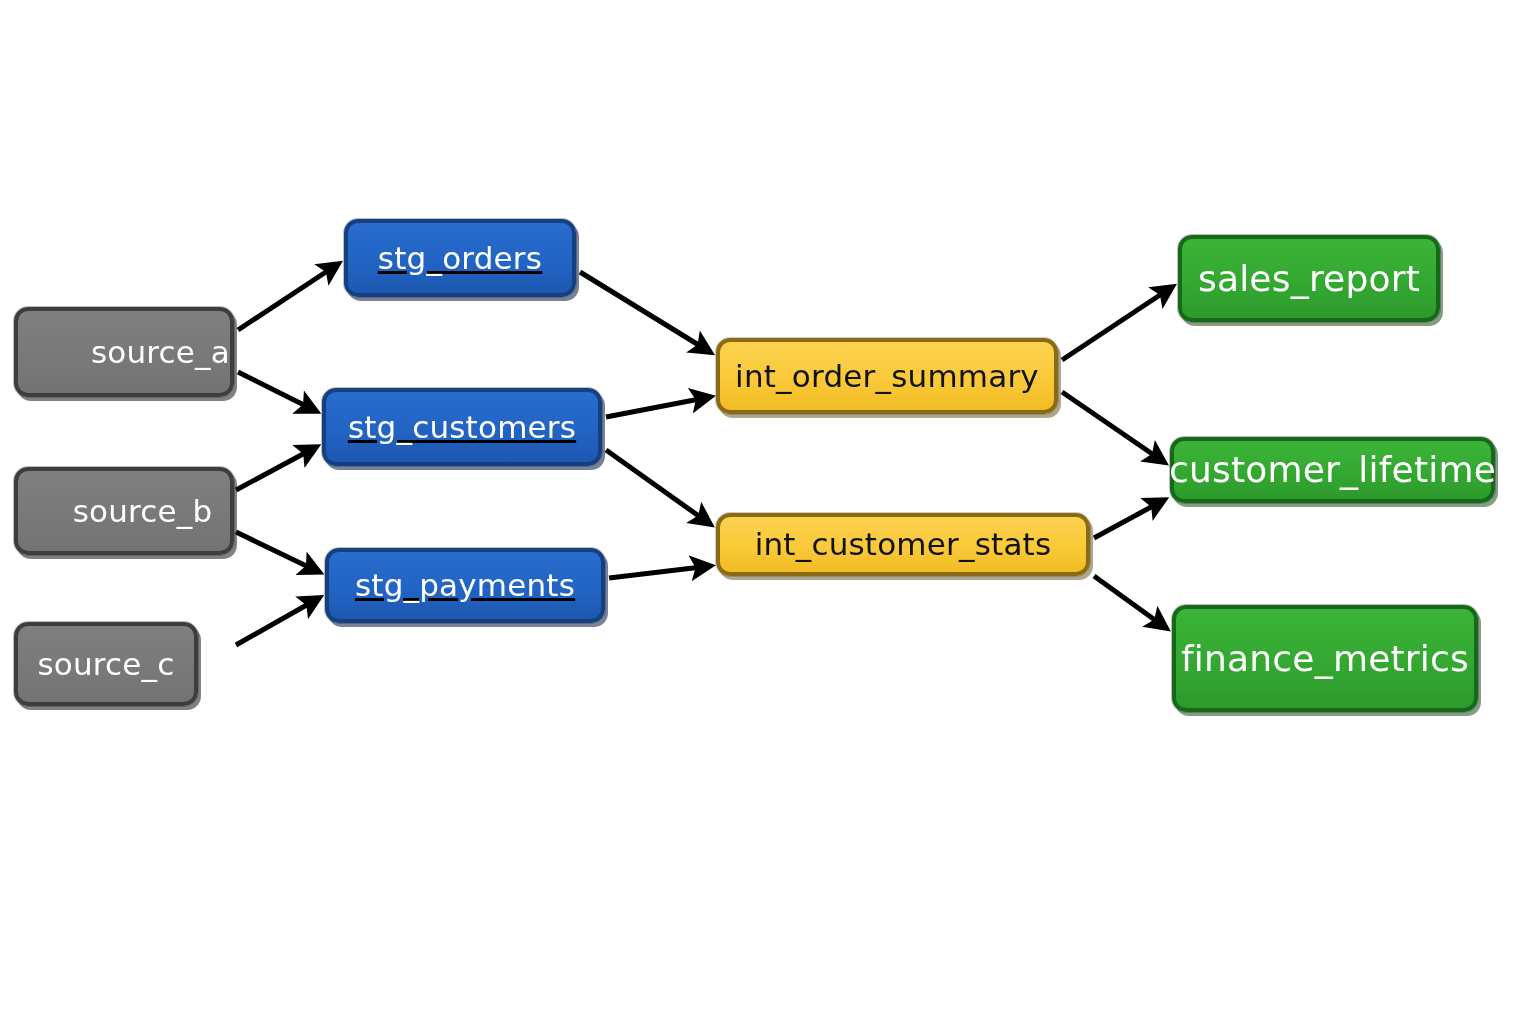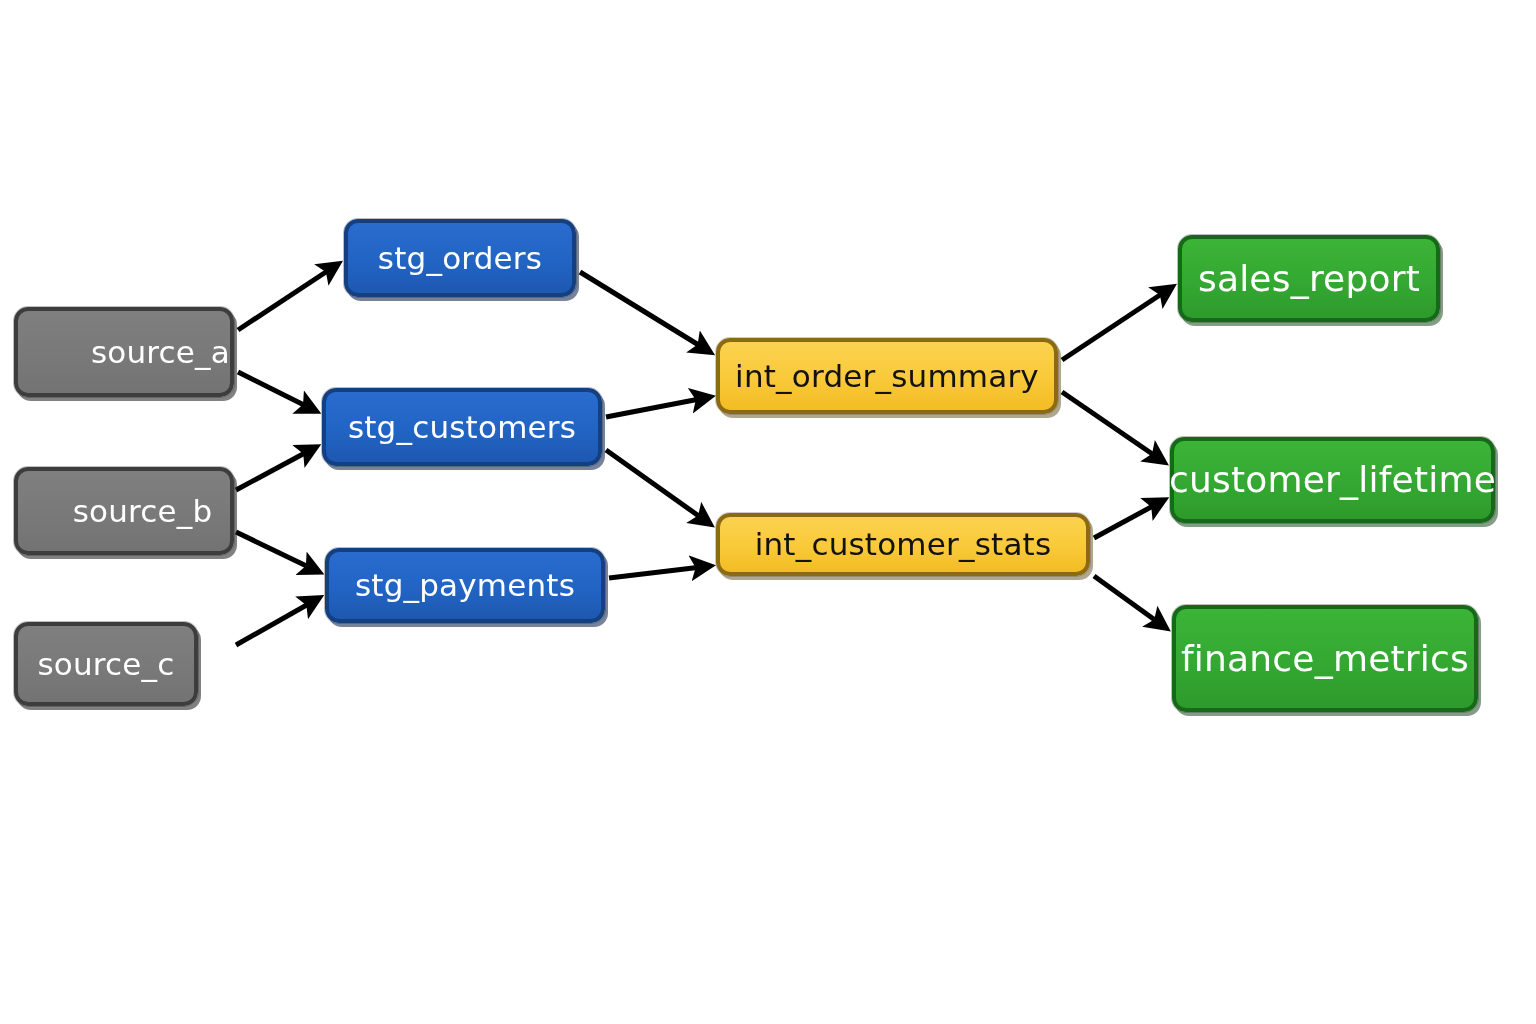--- a/index.html
+++ b/index.html
@@ -54,20 +54,21 @@
   }
   .node.kind-source .node-label {
     color: #ffffff;
     font-size: 31px;
   }
   
   .node.kind-staging {
     background: linear-gradient(180deg, #2a6cce 0%, #2264c4 55%, #1d58b0 100%);
     border: 4px solid #143f80;
     box-shadow: 3px 4px 0 rgba(10,30,70,0.55), 0 0 0 1px rgba(0,0,0,0.25);
+    text-decoration: underline;
   }
   .node.kind-staging .node-label {
     color: #ffffff;
     font-size: 31px;
   }
   
   .node.kind-intermediate {
     background: linear-gradient(180deg, #fbd24f 0%, #f9c939 55%, #f2bc23 100%);
     border: 4px solid #8a6a12;
     box-shadow: 3px 4px 0 rgba(80,60,10,0.45), 0 0 0 1px rgba(0,0,0,0.2);
@@ -137,21 +138,21 @@
       </div>
       <div class="node kind-intermediate" style="left: 716px; top: 338px; width: 342px; height: 76px;">
         <span class="node-label">int_order_summary</span>
       </div>
       <div class="node kind-intermediate" style="left: 716px; top: 513px; width: 374px; height: 63px;">
         <span class="node-label">int_customer_stats</span>
       </div>
       <div class="node kind-mart" style="left: 1178px; top: 235px; width: 262px; height: 87px;">
         <span class="node-label">sales_report</span>
       </div>
-      <div class="node kind-mart" style="left: 1170px; top: 437px; width: 325px; height: 86px;">
+      <div class="node kind-mart" style="left: 1170px; top: 437px; width: 325px; height: 66px;">
         <span class="node-label">customer_lifetime</span>
       </div>
       <div class="node kind-mart" style="left: 1172px; top: 605px; width: 306px; height: 107px;">
         <span class="node-label">finance_metrics</span>
       </div>
     </div>
 
 </div>
 
 </body></html>

